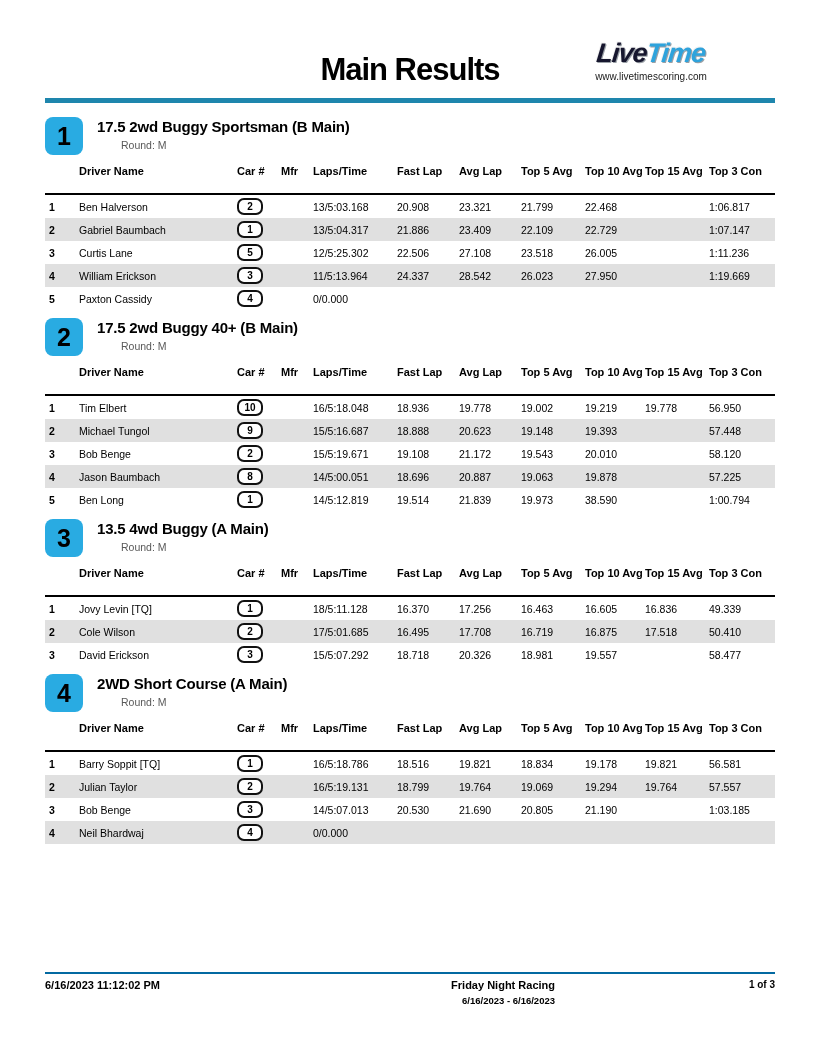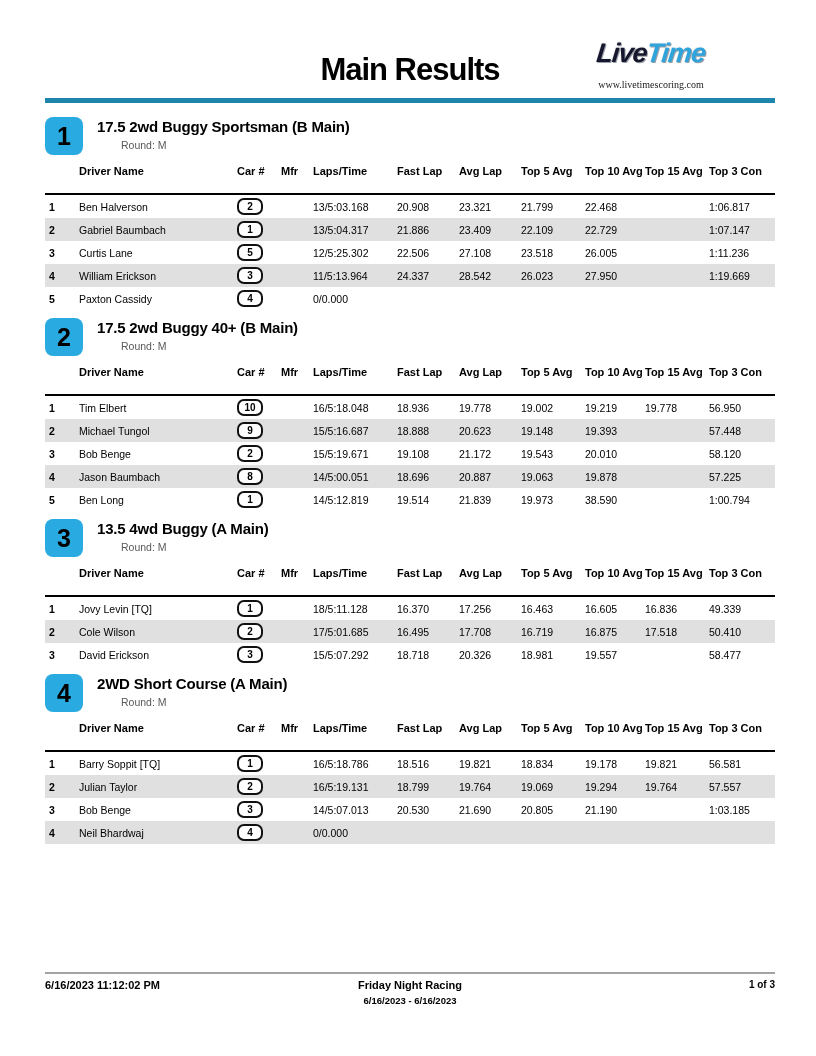--- a/index.html
+++ b/index.html
@@ -18,21 +18,21 @@
     font-size:31px; font-weight:700; letter-spacing:-1px; color:#000;
   }
   .logo{ position:absolute; right:44px; top:40px; text-align:center; width:160px; }
   .logo-text{
     font-style:italic; font-weight:700; font-size:27px; line-height:1;
     letter-spacing:-1px; transform:skewX(-6deg);
     text-shadow:1px 1px 0 #9aa0a6, -1px -1px 0 #f2f2f2;
   }
   .logo-live{ color:#16162e; }
   .logo-time{ color:#2ea3dc; }
-  .logo-url{ font-size:10px; color:#1a1a1a; margin-top:12px;font-family:Liberation Serif, serif; }
+  .logo-url{ font-size:10px; color:#1a1a1a; margin-top:4px; }
 
   .rule{ height:5px; background:#1e86ad; }
 
   
   .sections{ padding-top:14px; }
   section.race{ margin-bottom:8px; }
   .sec-head{ display:flex; align-items:flex-start; margin-bottom:2px; min-height:46px; }
   .badge{
     width:38px; height:38px; border-radius:8px; background:#29abe2;
     color:#000; font-weight:700; font-size:25px; display:flex;
@@ -58,25 +58,25 @@
   .cell.driver{ padding-left:0; }
   .car-badge{
     display:inline-block; border:2px solid #111; border-radius:7px;
     background:#fff; font-weight:700; font-size:10px; line-height:13px;
     min-width:26px; text-align:center; padding:0 3px;
   }
 
   
   .report-footer{
     position:absolute; top:972px; left:45px; right:41px;
-    border-top:2px solid #a3a3a3; padding-top:5px;
+    border-top:2px solid #0369a1; padding-top:5px;
     display:flex; justify-content:space-between; align-items:flex-start;
   }
   .f-left{ font-size:11px; font-weight:700; width:220px; }
-  .f-center{ text-align:center; flex:1; }
+  .f-center{ text-align:right; flex:1; }
   .f-event{ font-size:11px; font-weight:700; }
   .f-dates{ font-size:9.5px; font-weight:700; margin-top:4px; }
   .f-right{ font-size:10px; font-weight:700; width:220px; text-align:right; }
 </style>
 </head>
 <body>
 
 <div class="page">
   <div class="content">
     <header class="report-header">

